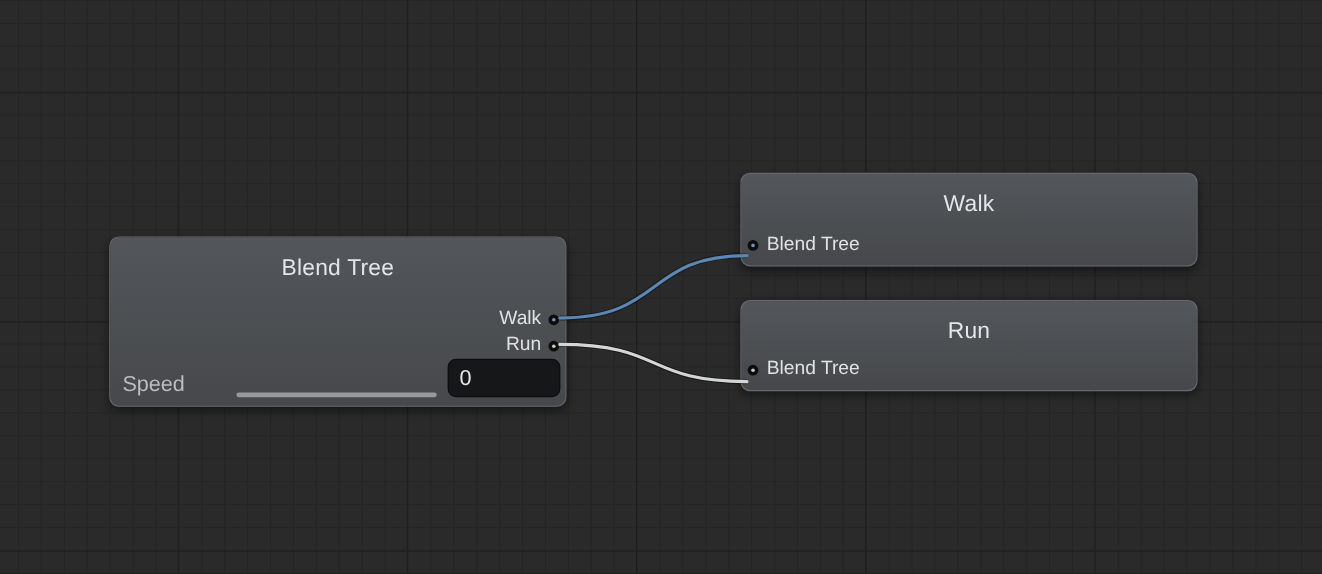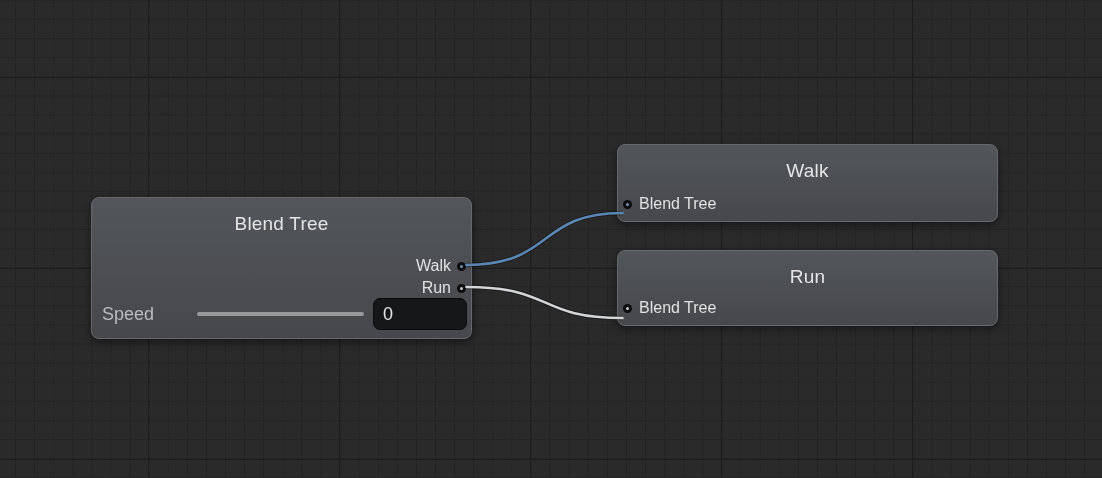--- a/index.html
+++ b/index.html
@@ -57,21 +57,21 @@
   .port.p-walk .dot { background: var(--color-port-walk, #6f93bb); }
   .port.p-run  .dot { background: var(--color-port-run, #c9cacb); }
 
   .input-row { position: absolute; left: 5px; bottom: 6px; }
 
   
   .param-row {
     position: absolute;
     left: 10px; right: 4px; bottom: 7px;
     height: 34px;
-    display: flex; align-items: center;
+    display: flex; align-items: flex-end;
   }
   .param-label {
     width: 95px;
     font-size: 18px;
     color: var(--color-text-dim, #babcbe);
   }
   .slider-track {
     width: 167px; height: 4px;
     border-radius: 2px;
     background: var(--color-slider, #97999b);

